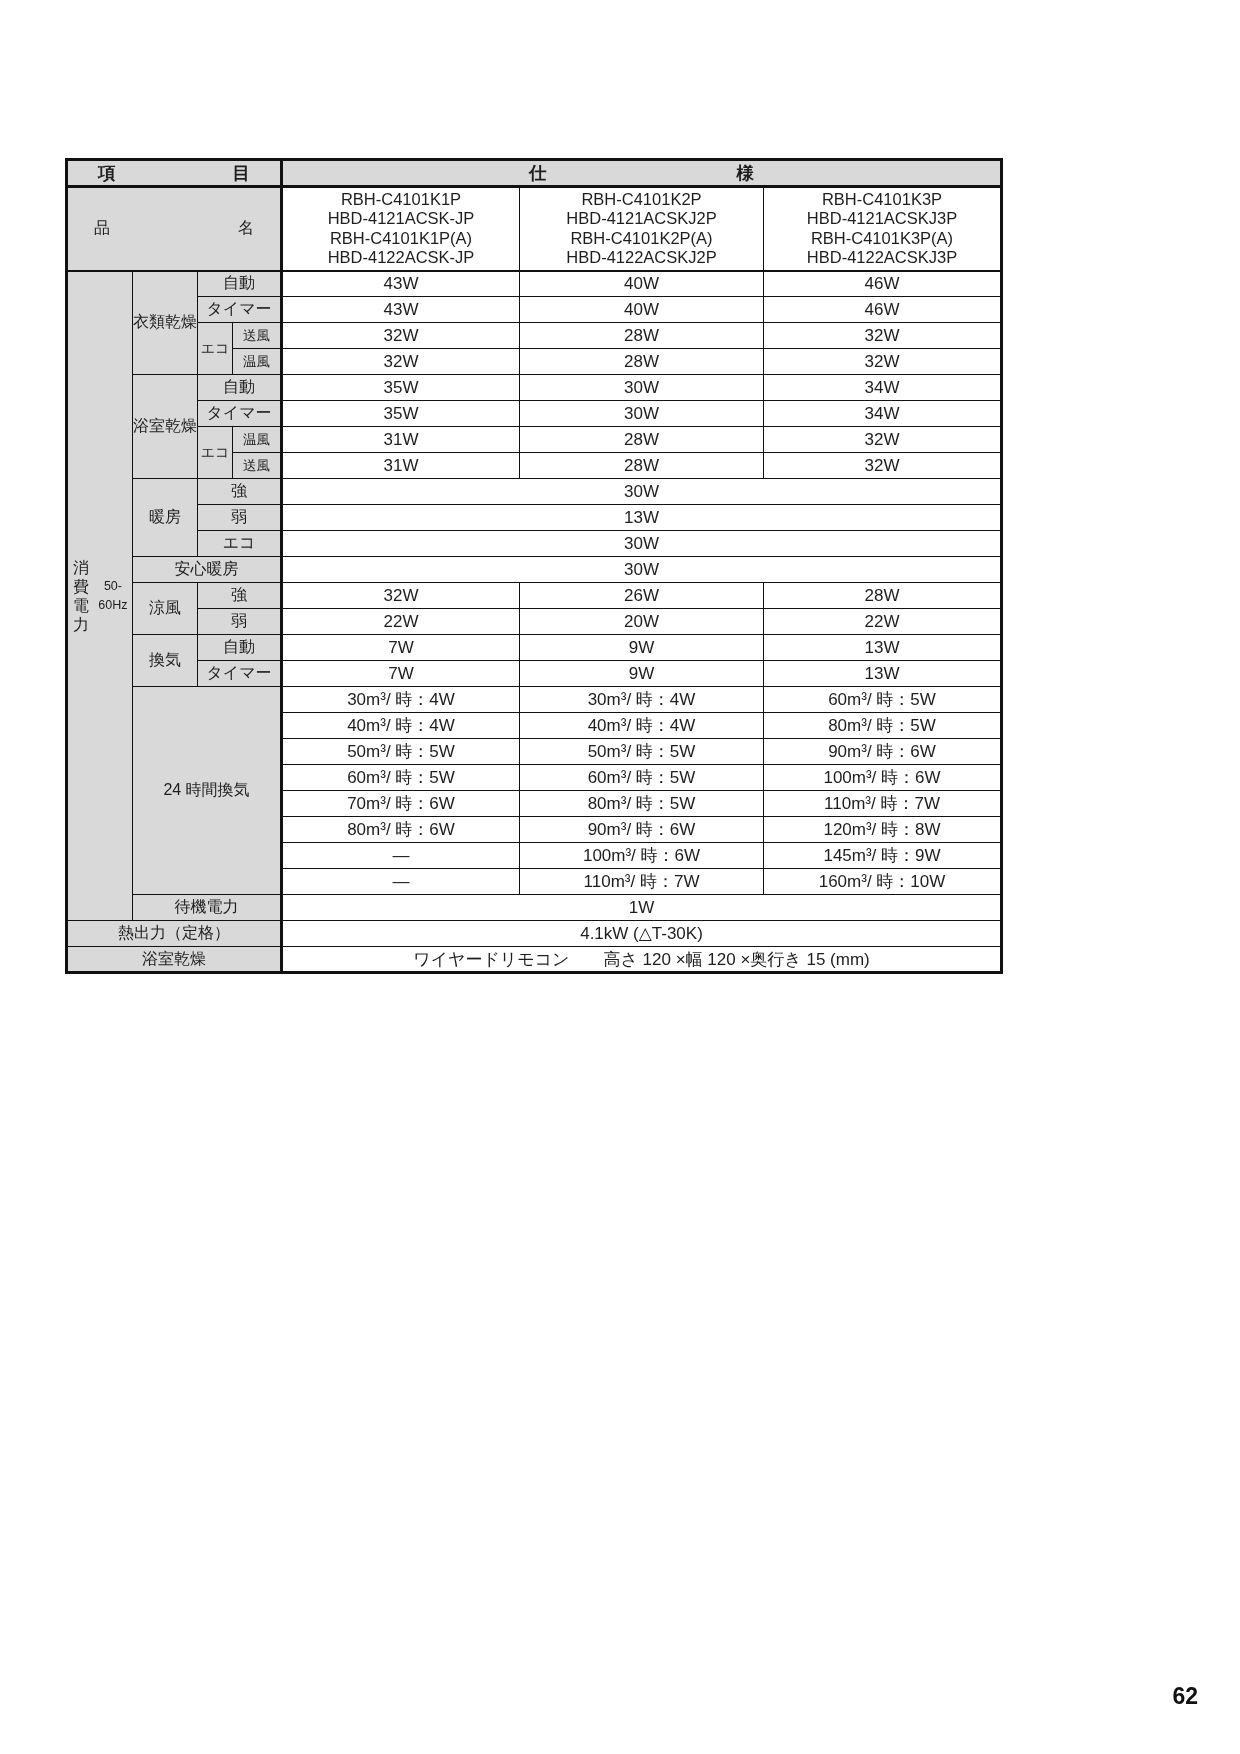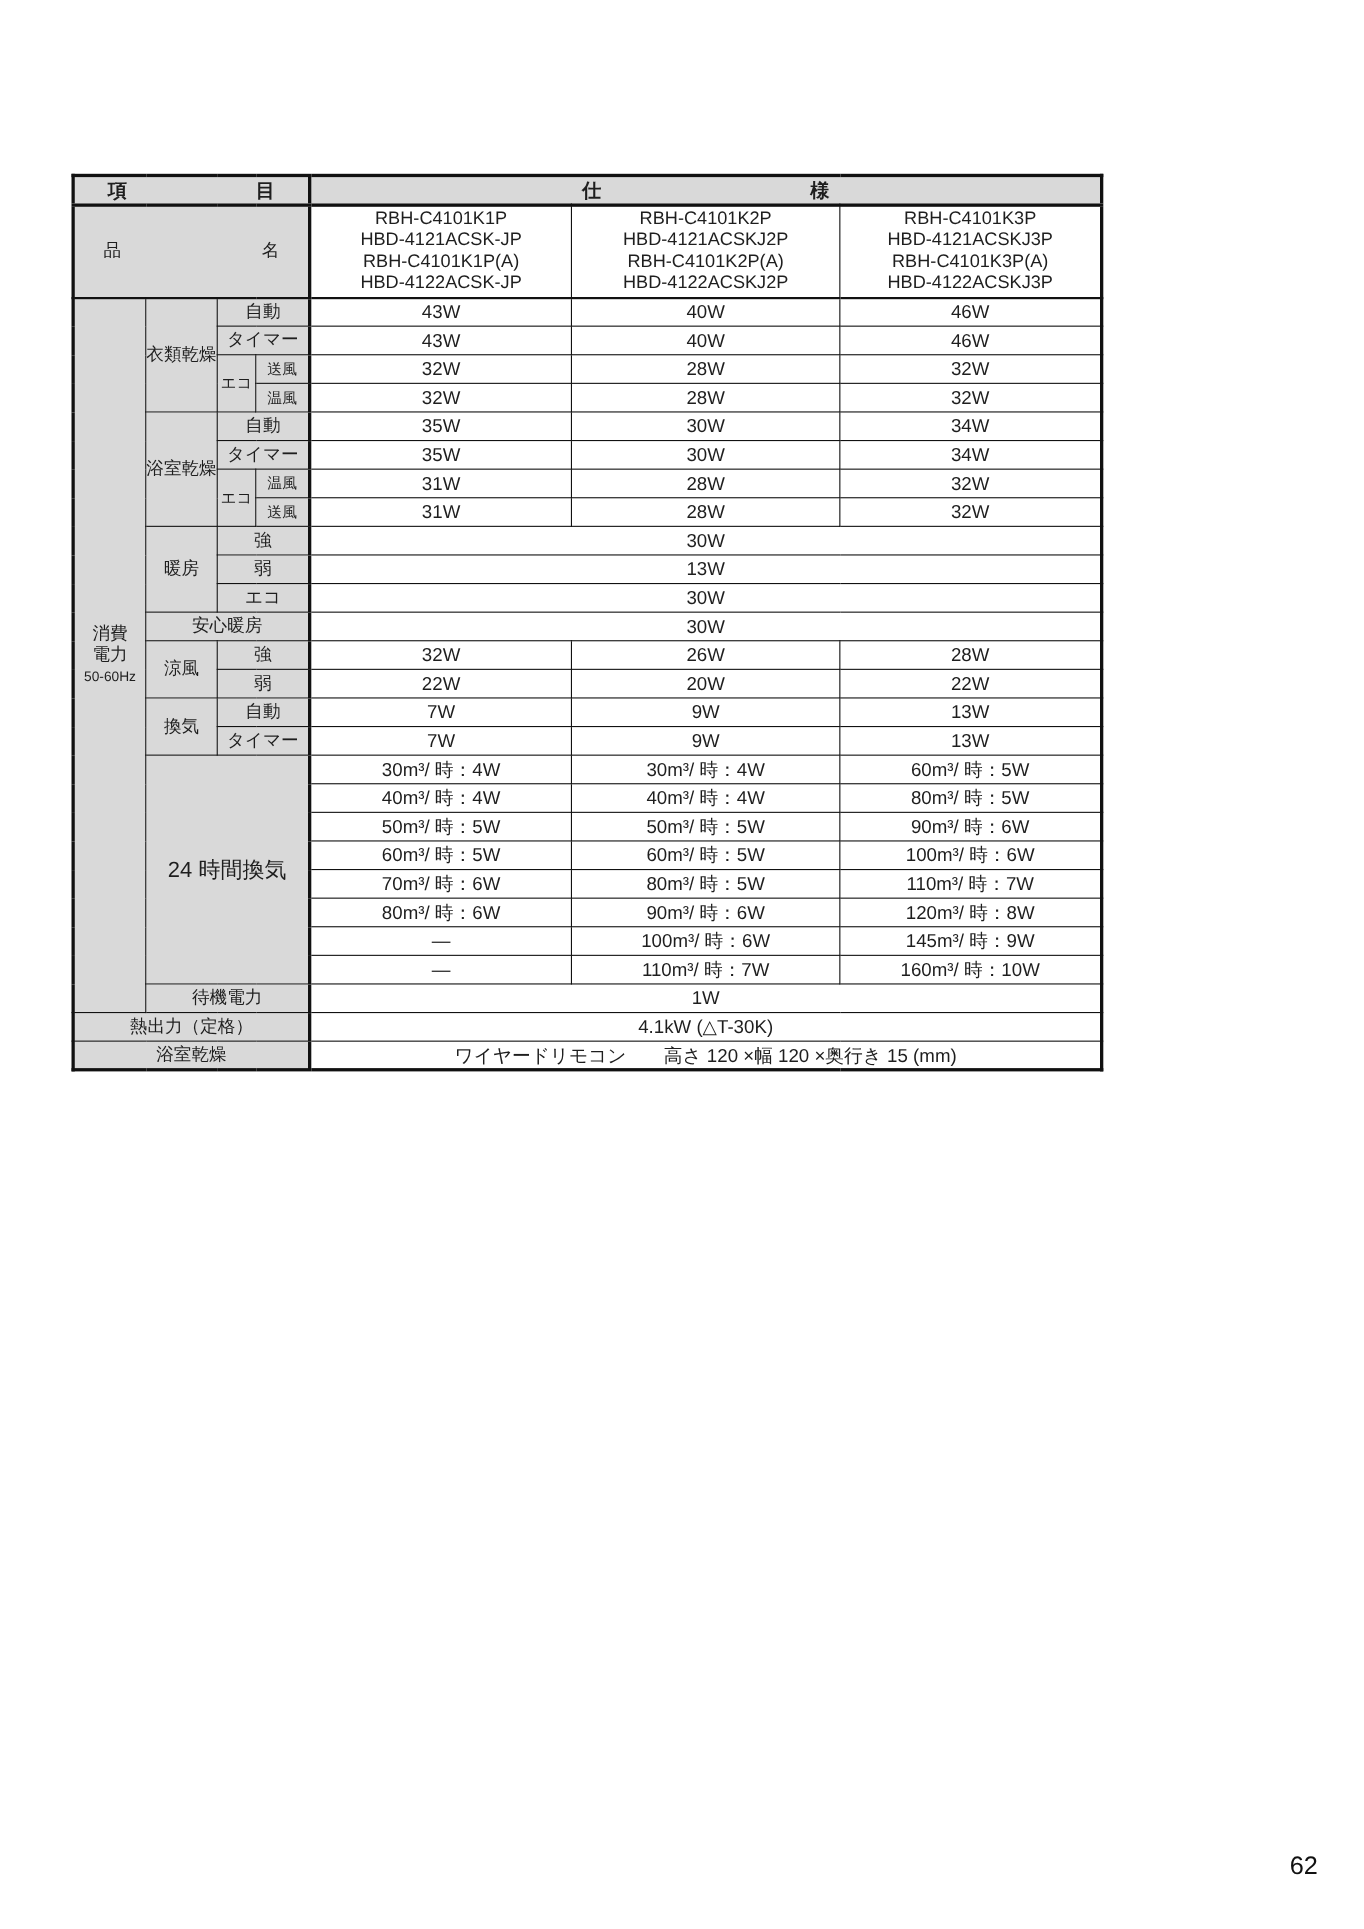--- a/index.html
+++ b/index.html
@@ -25,28 +25,28 @@
   .r-head td { border-bottom:3px solid #111; }
   .r-models td { border-bottom:2.5px solid #111; }
   .thickL { border-left:3px solid #111; }
   .models { font-size:16.5px; line-height:19.5px; white-space:pre-line;margin-top:25px; }
   .lbl  { font-size:16px; }
   .sub  { font-size:13.5px;margin-top:40px; }
   .eco  { font-size:14px; }
   .spread { display:flex; justify-content:space-between; padding:0 30px; align-items:center; }
   .spread-tight { display:flex; justify-content:space-between; padding:0 26px; align-items:center; }
   .spread-mid { display:flex; justify-content:center; gap:190px; align-items:center; }
-  .sidewrap { display:flex; flex-direction:column; align-items:center; line-height:19px; }
+  .sidewrap { display:flex; flex-direction:row; align-items:center; line-height:19px; }
   .sidewrap .kanji { white-space:pre-line; font-size:16px; }
   .sidewrap .freq { font-size:12.5px; margin-top:1px;text-align:center; }
-  .vent24-lbl { font-size:20px; }
+  .vent24-lbl { font-size:16px; }
   .remote-val { font-size:17px; }
   .page-number {
     position:absolute; right:42px; top:1683px;
-    font-size:23px; font-weight:normal; color:#111;
+    font-size:23px; font-weight:bold; color:#111;
   }
 </style>
 </head>
 <body>
 
 <table class="spec-table">
   <colgroup>
     <col style="width:66px">
       <col style="width:65px">
       <col style="width:35px">

